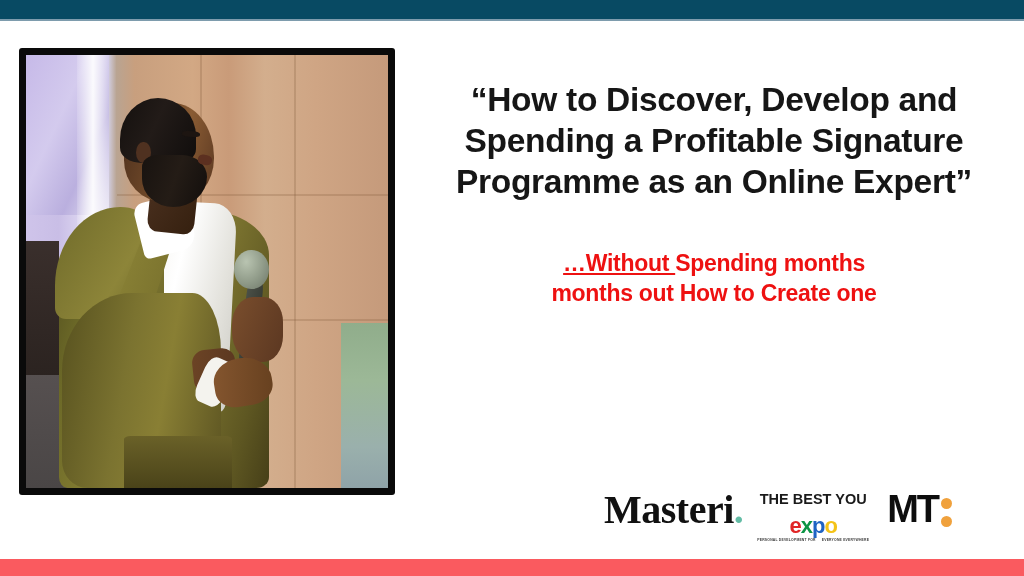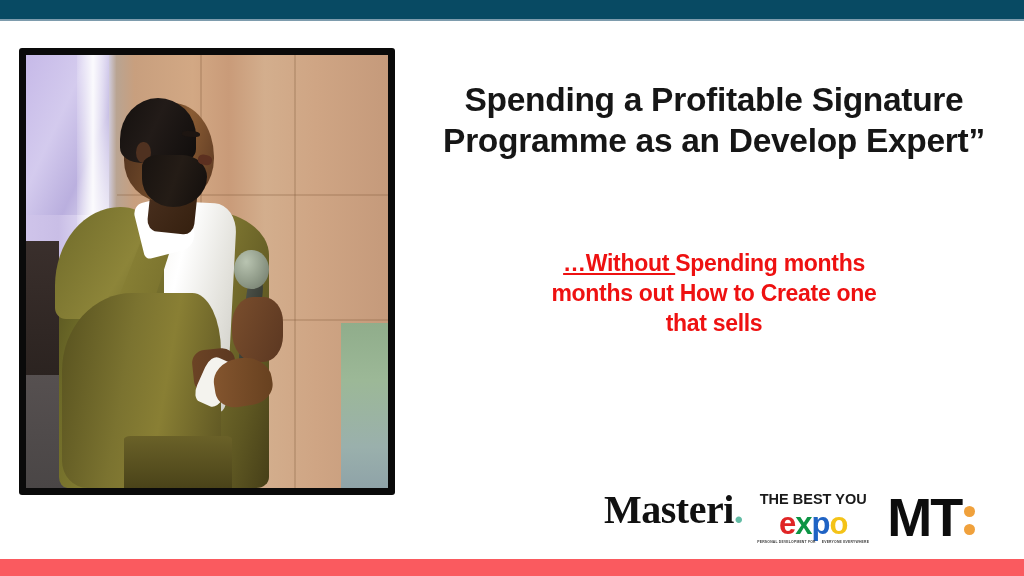--- a/index.html
+++ b/index.html
@@ -392,24 +392,24 @@
     font-family: "Liberation Sans", sans-serif;
     font-weight: bold;
     font-size: 14.5px;
     color: #1a1a1a;
     letter-spacing: 0px;
     white-space: nowrap;
   }
   .expo-word {
     font-family: "Liberation Sans", sans-serif;
     font-weight: bold;
-    font-size: 31px;
+    font-size: 22px;
     letter-spacing: -1px;
     white-space: nowrap;
-    margin-top: 1px;
+    margin-top: 8px;
   }
   .expo-word .e { color: #E02526; }
   .expo-word .x { color: #0C9444; }
   .expo-word .p { color: #1F63C4; }
   .expo-word .o { color: #F4C318; }
   .expo-tag {
     display: flex;
     gap: 6px;
     margin-top: 2px;
     font-family: "Liberation Sans", sans-serif;
@@ -423,21 +423,21 @@
 
   .logo-mt {
     display: flex;
     align-items: center;
     gap: 3px;
     margin-left: 4px;
   }
   .mt-text {
     font-family: "Liberation Sans", sans-serif;
     font-weight: bold;
-    font-size: 54px;
+    font-size: 38px;
     color: #0d0d0d;
     letter-spacing: -2px;
     line-height: 1;
   }
   .mt-colon {
     display: flex;
     flex-direction: column;
     gap: 7px;
     padding-top: 6px;
   }
@@ -488,28 +488,28 @@
         <div class="mic-body"></div>
         <div class="mic-hand"></div>
         <div class="mic-head"></div>
         <div class="cuff"></div>
         <div class="open-hand"></div>
       </div>
     </div>
   </div>
 
   <div class="headline">
+    <div>“How to Discover, Develop and</div>
     <div>Spending a Profitable Signature</div>
-    <div>Programme as an Develop Expert”</div>
+    <div>Programme as an Online Expert”</div>
   </div>
 
   <div class="subhead">
     <div><span class="u">…Without </span><span>Spending months</span></div>
     <div>months out How to Create one</div>
-    <div>that sells</div>
   </div>
 
   <div class="logos">
 
     <div class="logo-masteri"><span>Masteri</span><span class="dot">.</span></div>
 
     <div class="logo-expo">
       <div class="expo-top">THE BEST YOU</div>
       <div class="expo-word"><span class="e">e</span><span class="x">x</span><span class="p">p</span><span class="o">o</span></div>
       <div class="expo-tag">

